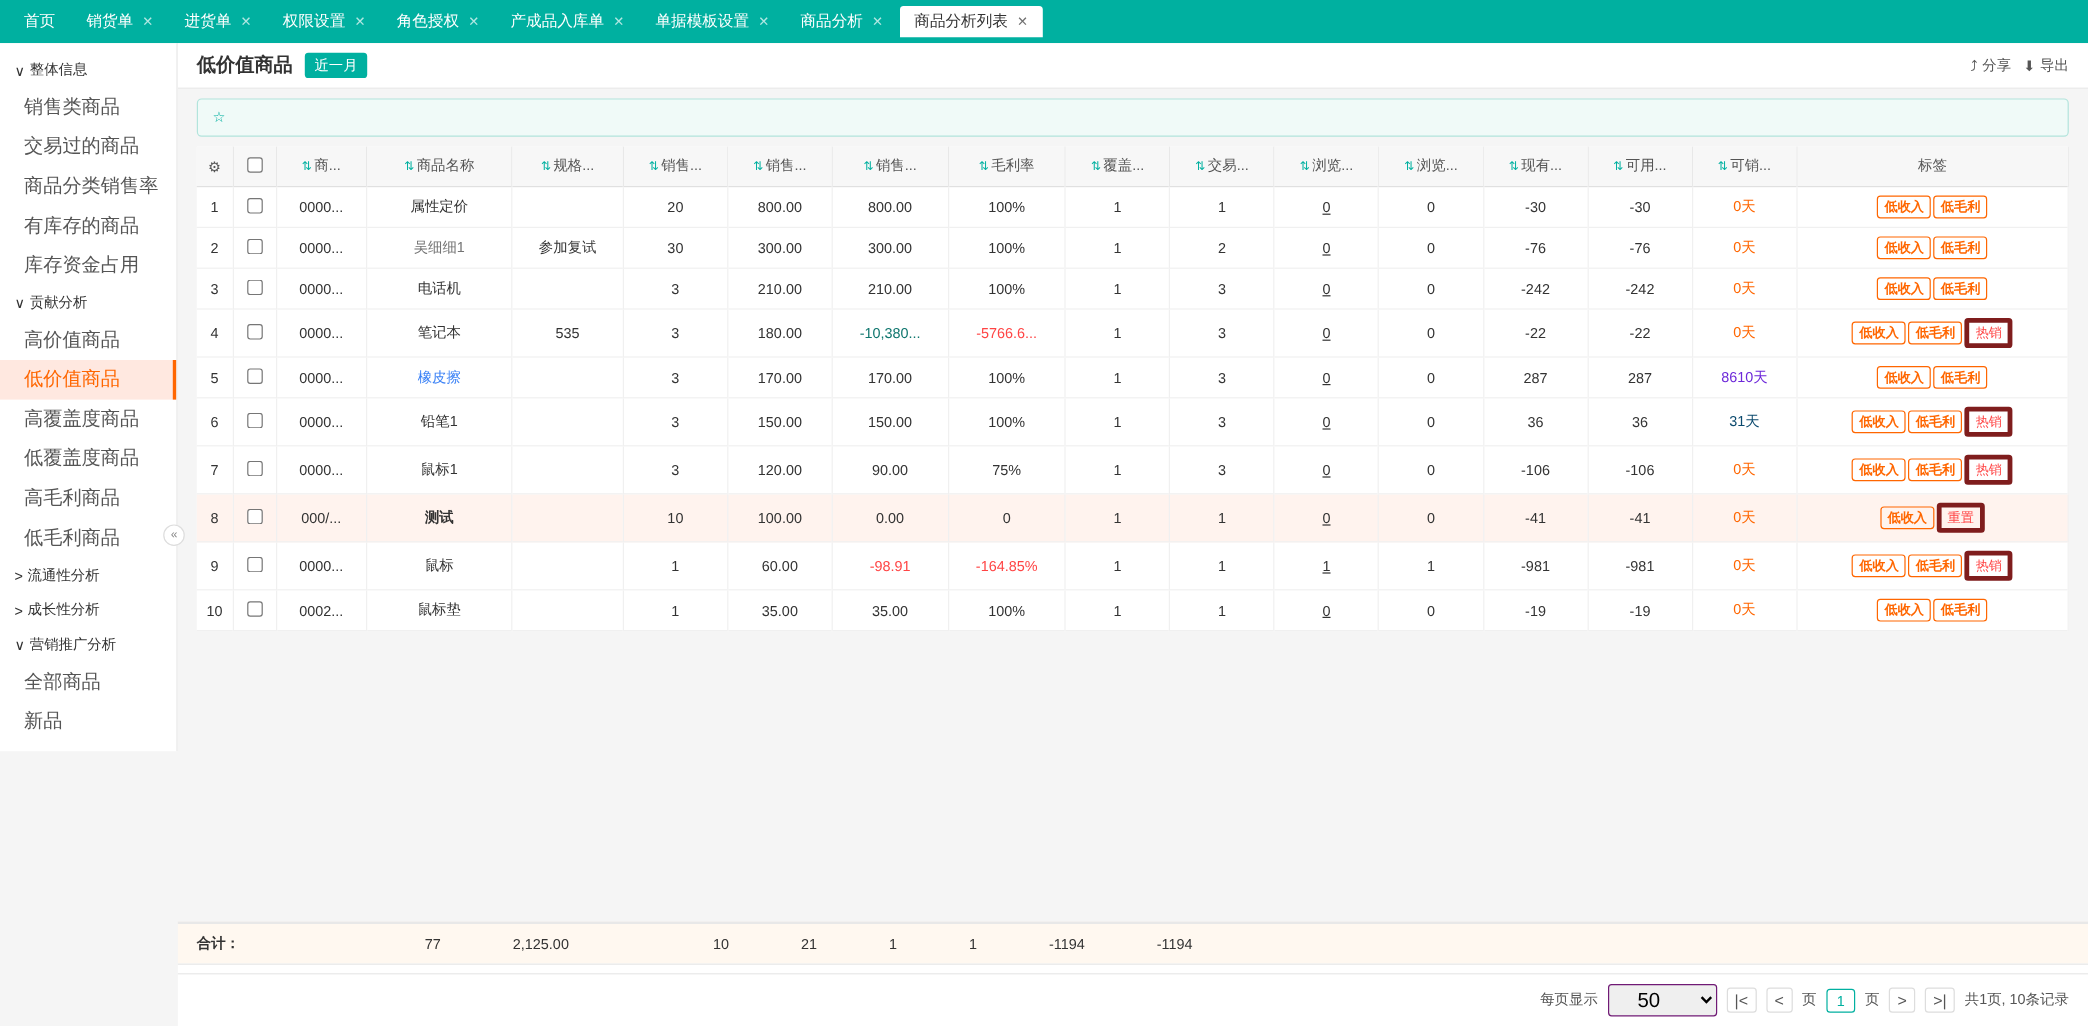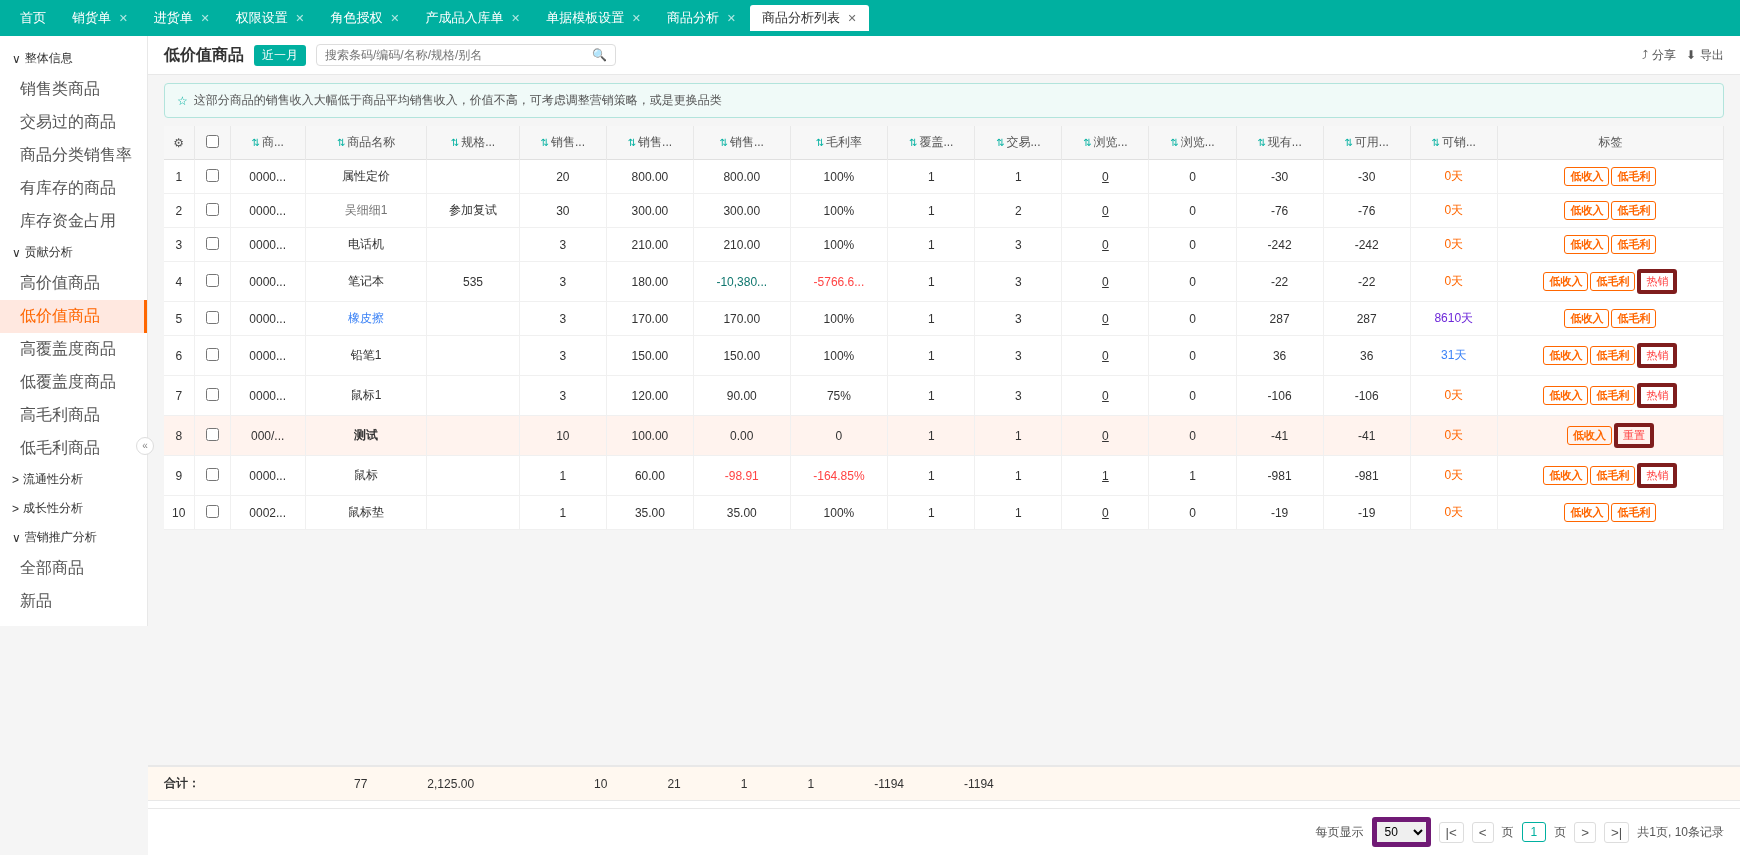--- a/index.html
+++ b/index.html
@@ -212,24 +212,24 @@
       border-top: 1px solid #e8e8e8;
       padding: 8px 16px;
       display: flex;
       align-items: center;
       justify-content: flex-end;
       gap: 8px;
       font-size: 12px;
       color: #555;
     }
     .page-size-select {
-      border: 5px solid #701a75;
+      border: 1px solid #701a75;
       border-radius: 3px;
-      padding: 2px 4px;
-      font-size: 12px;
+      padding: 2px 20px;
+      font-size: 17px;
     }
     .page-nav-btn {
       cursor: pointer;
       color: #555;
       padding: 2px 6px;
       border: 1px solid #ddd;
       border-radius: 3px;
       background: #fff;
     }
     .current-page {
@@ -324,39 +324,34 @@
       <div class="sidebar-item">新品</div>
     </div>
     <div class="collapse-btn">«</div>
   </div>
 
   <div class="main-content">
 
     <div class="page-header">
       <span class="page-title">低价值商品</span>
       <span class="filter-tag">近一月</span>
-      <div class="search-box">
-        <input type="text" placeholder="搜索条码/编码/名称/规格/别名" style="">
-        <span style="color:#00b0a0; cursor:pointer;">🔍</span>
-      </div>
       <div class="header-actions">
         <div class="action-btn">
           <span>⤴</span>
           <span>分享</span>
         </div>
         <div class="action-btn">
           <span>⬇</span>
           <span>导出</span>
         </div>
       </div>
     </div>
 
     <div class="info-bar">
       <span class="info-icon">☆</span>
-      <span>这部分商品的销售收入大幅低于商品平均销售收入，价值不高，可考虑调整营销策略，或是更换品类</span>
     </div>
 
     <div class="table-container">
       <table>
         <thead>
           <tr>
             <th style="width:30px;">⚙</th>
             <th style="width:36px;"><input type="checkbox" style=""></th>
             <th>
                 <div class="col-label"><span class="sort-icon">⇅</span>商...</div>
@@ -508,21 +503,21 @@
       <td>3</td>
       <td>150.00</td>
       <td style="">150.00</td>
       <td style="">100%</td>
       <td>1</td>
       <td>3</td>
       <td><span class="underline">0</span></td>
       <td>0</td>
       <td style="">36</td>
       <td>36</td>
-      <td style="color:#3b82f6">31天</td>
+      <td style="color:#0c4a6e">31天</td>
       <td><span class="tag tag-orange">低收入</span><span class="tag tag-orange">低毛利</span><span class="tag tag-red">热销</span></td>
     </tr>
             <tr>
       <td>7</td>
       <td class="checkbox-cell"><input type="checkbox" style=""></td>
       <td>0000...</td>
       <td style="color:#333; cursor:pointer;">鼠标1</td>
       <td></td>
       <td>3</td>
       <td>120.00</td>

